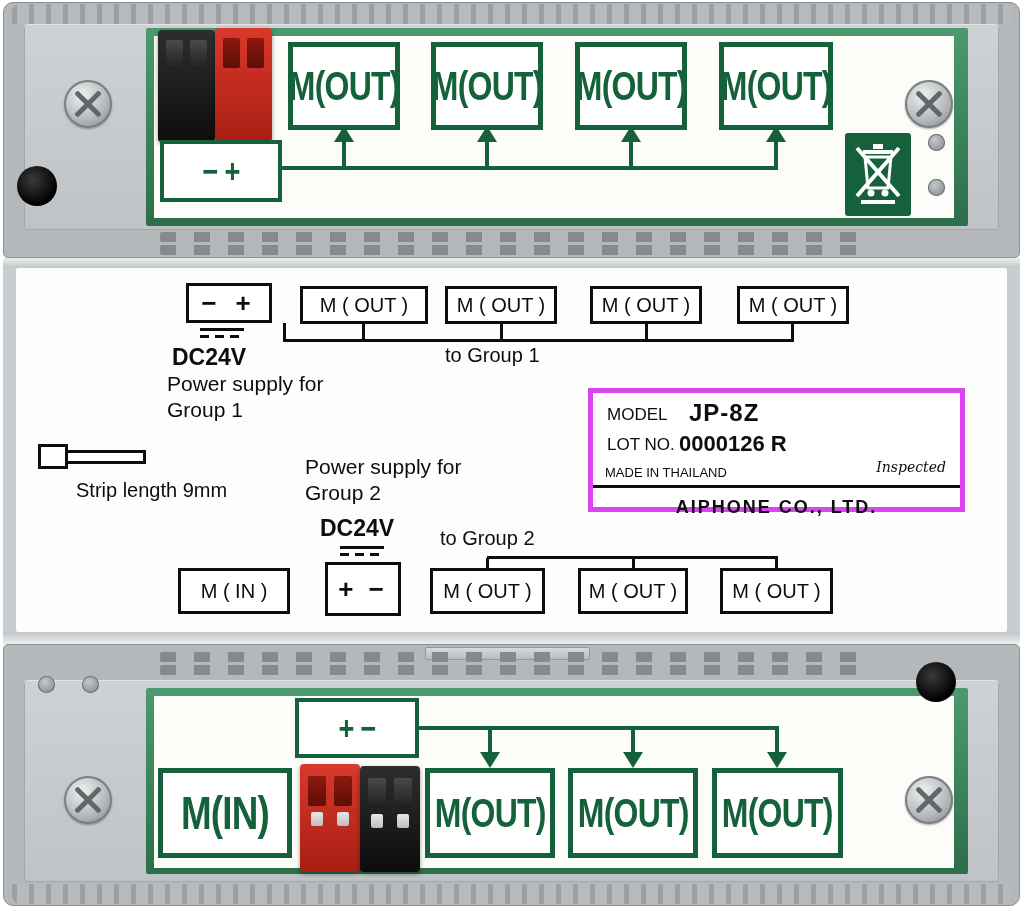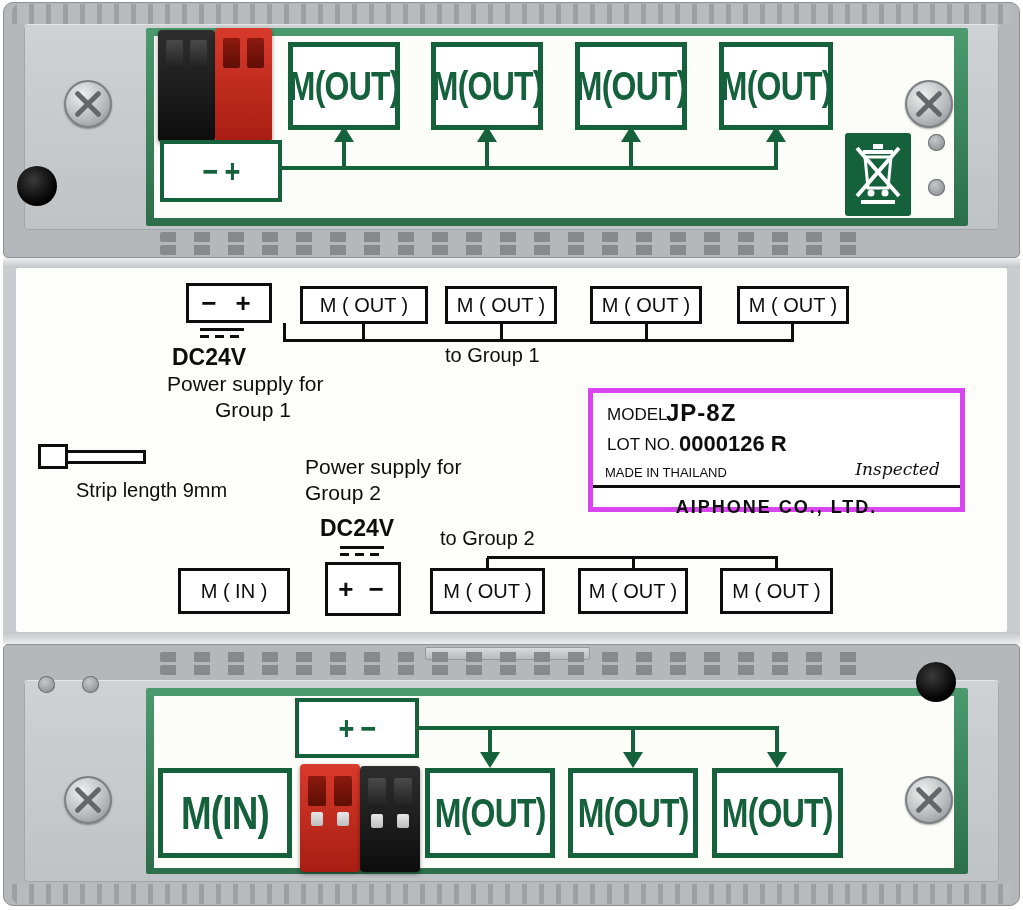--- a/index.html
+++ b/index.html
@@ -89,25 +89,25 @@
   #s2o2 { left:578px; top:568px; width:110px; height:46px; }
   #s2o3 { left:720px; top:568px; width:113px; height:46px; }
   .lb { position:absolute; background:#0d0d0d; }
   .lb-dash { position:absolute; background:repeating-linear-gradient(90deg,#0d0d0d 0 9px,rgba(0,0,0,0) 9px 15px); }
   .txt { position:absolute; color:#0d0d0d; white-space:nowrap; }
 
   
   #plate { position:absolute; left:588px; top:388px; width:377px; height:124px; border:5px solid #d946ef; background:#fff; }
   #plate .np { position:absolute; color:#0d0d0d; white-space:nowrap; }
   #np-model-l { left:14px; top:12px; font-size:17px; }
-  #np-model-v { left:73px; top:6px; font-size:24px; font-weight:bold; letter-spacing:1px; }
+  #np-model-v { left:96px; top:6px; font-size:24px; font-weight:bold; letter-spacing:1px; }
   #np-lot-l { left:14px; top:42px; font-size:17px; }
   #np-lot-v { left:86px; top:38px; font-size:22px; font-weight:bold; }
   #np-origin { left:12px; top:72px; font-size:13px; }
-  #np-inspected { right:20px; top:66px; font-size:17px; font-style:italic; font-family:"DejaVu Serif", serif; }
+  #np-inspected { right:14px; top:66px; font-size:14px; font-style:italic; font-family:"DejaVu Serif", serif; }
   #np-div { left:0; top:92px; width:100%; height:3px; background:#0d0d0d; }
   #np-company { left:0; top:95px; width:100%; height:39px; display:flex; align-items:center; justify-content:center;
                 font-size:18px; font-weight:bold; letter-spacing:2px; }
   .srect { position:absolute; background:#fff; border:3px solid #0d0d0d; }
 </style>
 </head>
 <body>
 
 <div class="stage">
 
@@ -177,21 +177,21 @@
   <div id="mid-bevel-bottom"></div>
   <div id="label-white"></div>
 
   <div class="sbox" id="s-power1">
     <span>− +</span>
   </div>
   <div class="lb" style="left:200px; top:328px; width:44px; height:3px;"></div>
   <div class="lb-dash" style="left:200px; top:335px; width:44px; height:3px;"></div>
   <div class="txt" style="left:172px; top:344px; font-size:23px; font-weight:bold;">DC24V</div>
   <div class="txt" style="left:167px; top:372px; font-size:21px;">Power supply for</div>
-  <div class="txt" style="left:167px; top:398px; font-size:21px;margin-left:48px;">Group 1</div>
+  <div class="txt" style="left:167px; top:398px; font-size:21px;">Group 1</div>
 
   <div class="sbox" id="s1o1">
     <span>M ( OUT )</span>
   </div>
   <div class="sbox" id="s1o2">
     <span>M ( OUT )</span>
   </div>
   <div class="sbox" id="s1o3">
     <span>M ( OUT )</span>
   </div>

